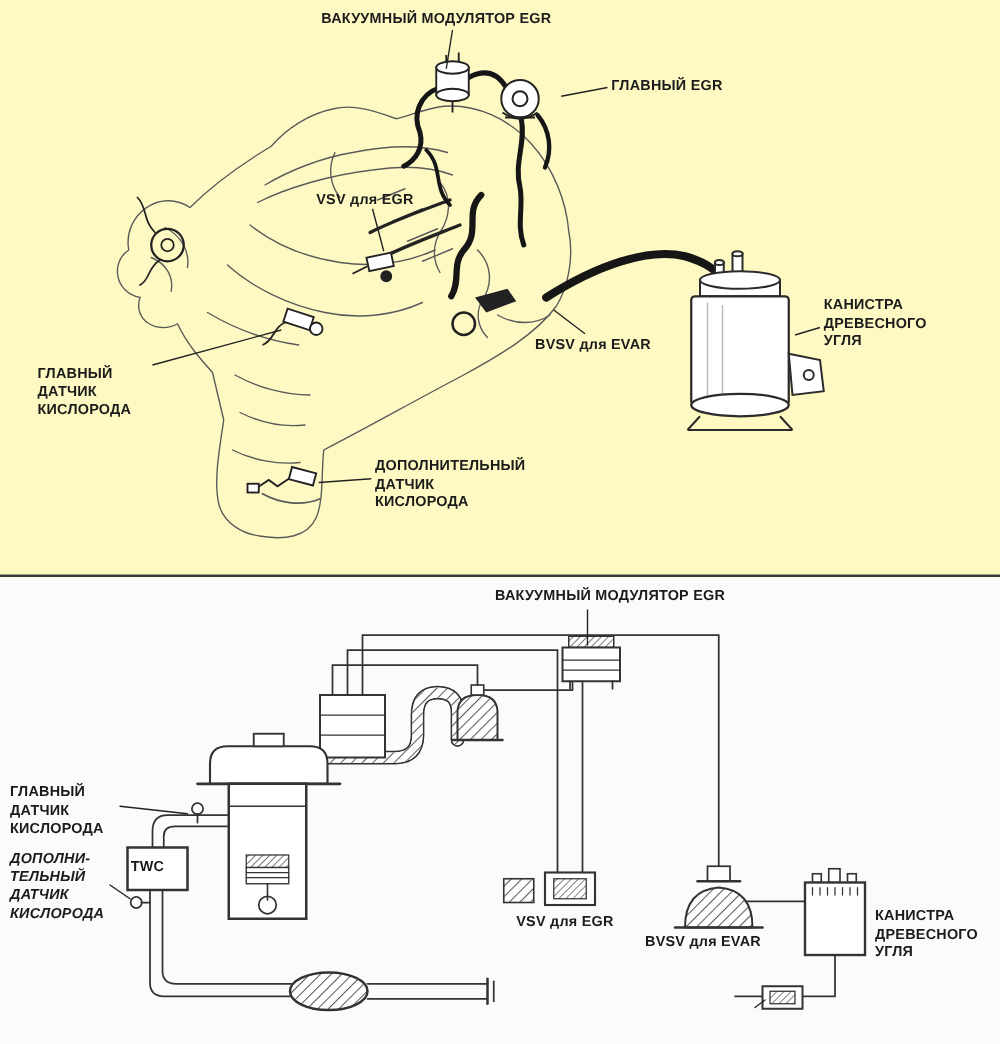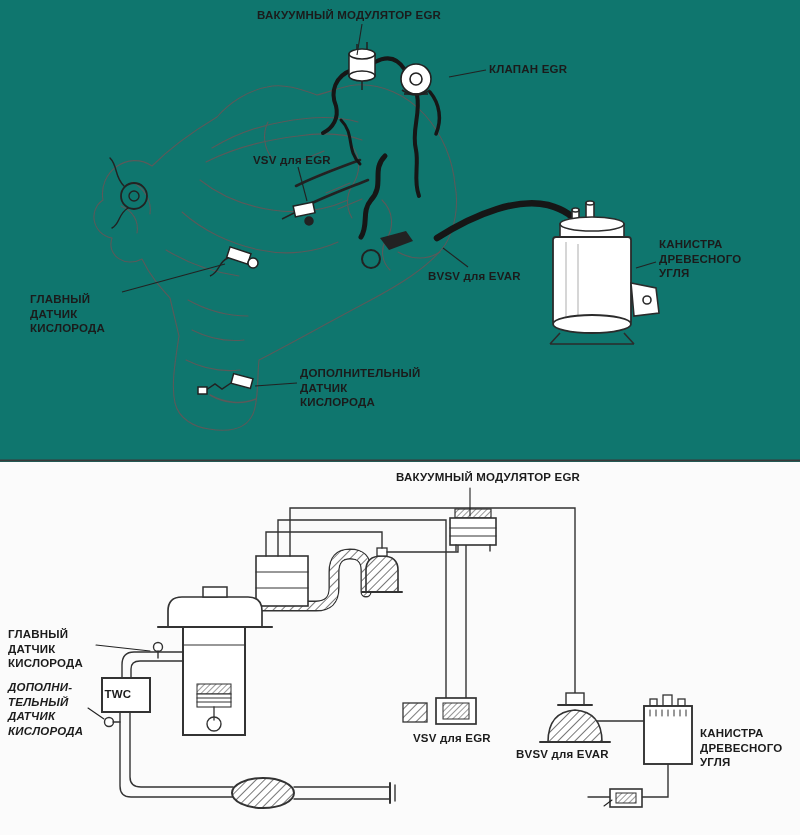--- a/index.html
+++ b/index.html
@@ -1,17 +1,17 @@
 <!DOCTYPE html>
 <html><head>
 <meta charset="utf-8">
 <style>
   html,body { margin:0; padding:0; background:#ffffff; }
   .stage {
-    position:relative; width:800px; height:835px; background:#0f766e;
+    position:relative; width:800px; height:835px; background:#fef9c3;
     overflow:hidden; font-family:"Liberation Sans", sans-serif;
   }
   svg.art { position:absolute; left:0; top:0; }
   .lbl {
     position:absolute; font-weight:bold; font-size:11.5px; line-height:1.28;
     color:#1b1b1b; white-space:pre-line; letter-spacing:.2px;
   }
   .lbl.center { text-align:center; }
 </style>
 </head>
@@ -240,21 +240,21 @@
       <g stroke="#222" stroke-width="1.1">
         <line x1="96" y1="645" x2="150" y2="651"></line>
         <line x1="88" y1="708" x2="104" y2="719"></line>
         <line x1="470" y1="488" x2="470" y2="516"></line>
         <line x1="604" y1="806" x2="612" y2="800"></line>
       </g>
     </g>
   </svg>
 
   <div class="lbl" style="left:257px; top:8px;">ВАКУУМНЫЙ МОДУЛЯТОР EGR</div>
-  <div class="lbl" style="left:489px; top:62px;">КЛАПАН EGR</div>
+  <div class="lbl" style="left:489px; top:62px;">ГЛАВНЫЙ EGR</div>
   <div class="lbl" style="left:253px; top:153px;">VSV для EGR</div>
   <div class="lbl" style="left:428px; top:269px;">BVSV для EVAR</div>
   <div class="lbl" style="left:659px; top:237px;">КАНИСТРА
 ДРЕВЕСНОГО
 УГЛЯ</div>
   <div class="lbl" style="left:30px;  top:292px;">ГЛАВНЫЙ
 ДАТЧИК
 КИСЛОРОДА</div>
   <div class="lbl" style="left:300px; top:366px;">ДОПОЛНИТЕЛЬНЫЙ
 ДАТЧИК

